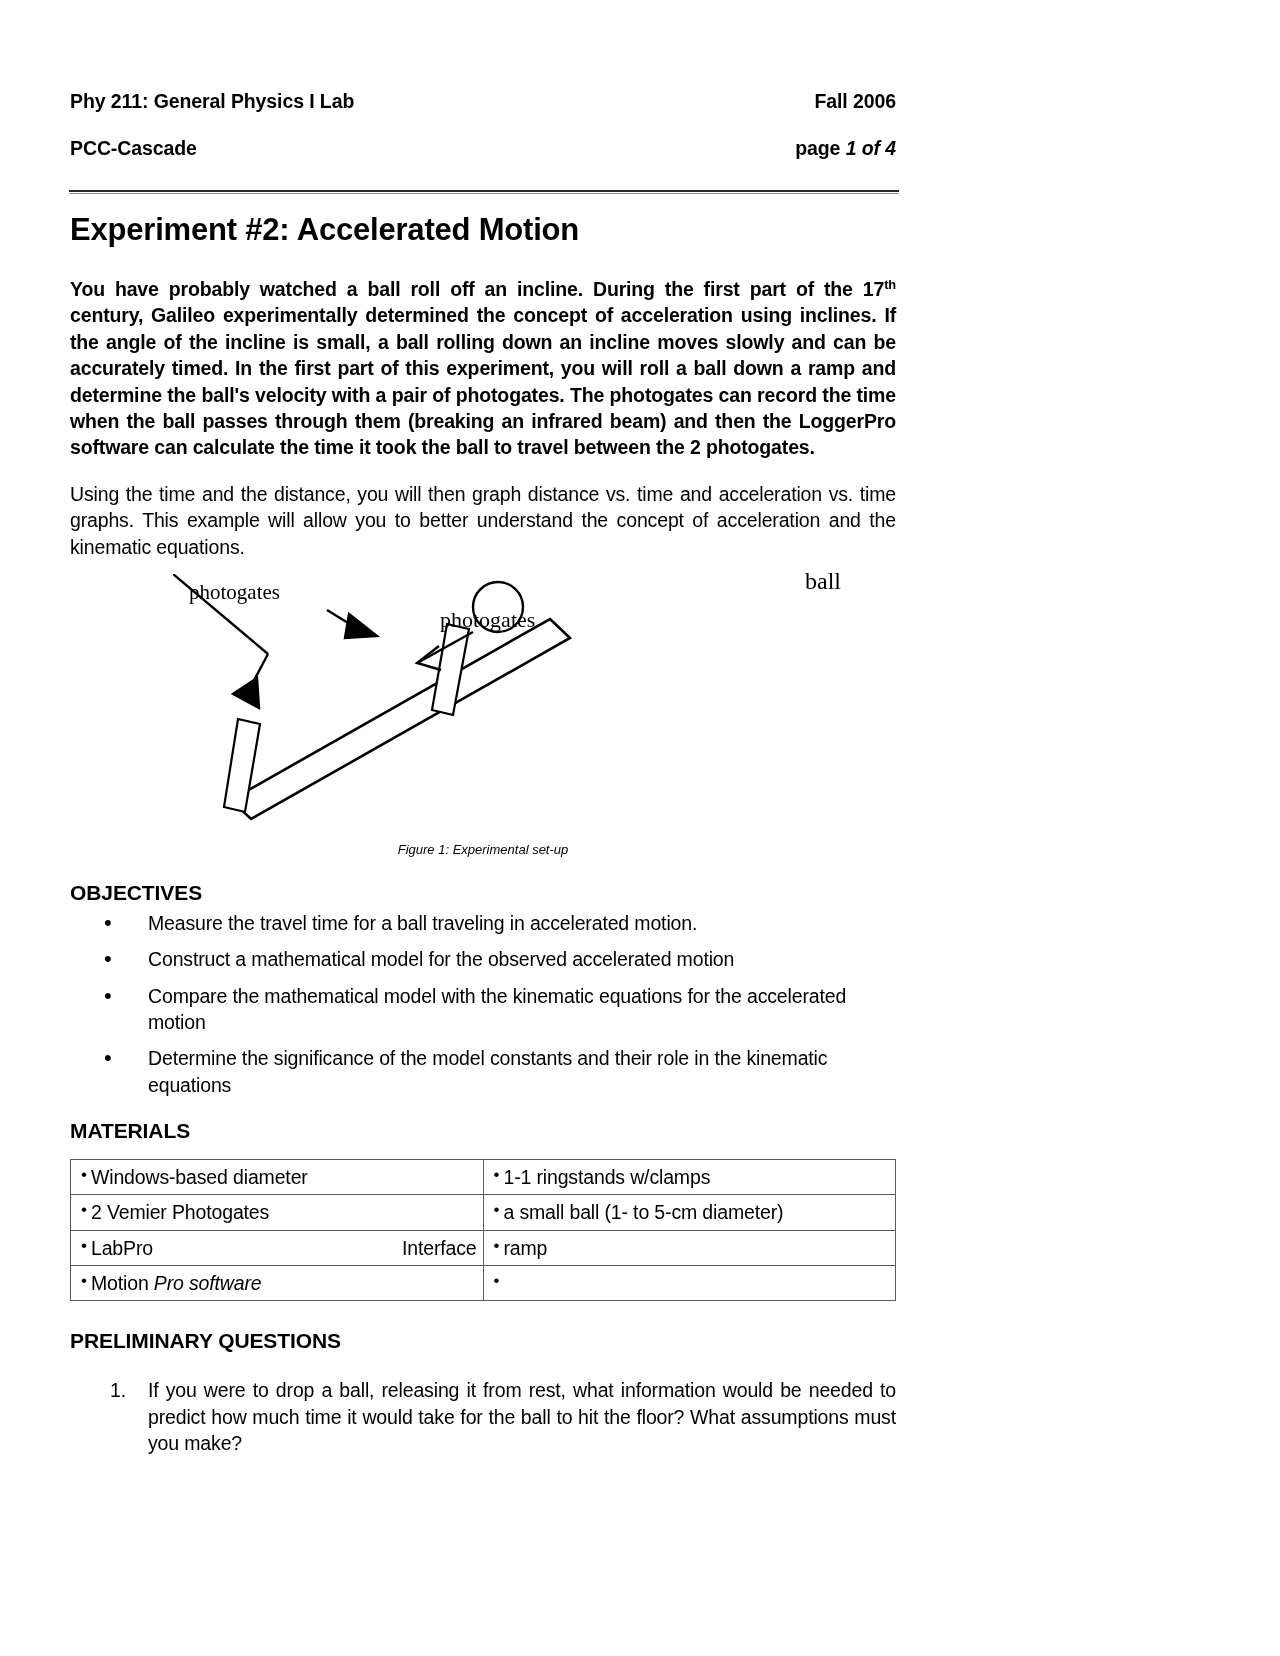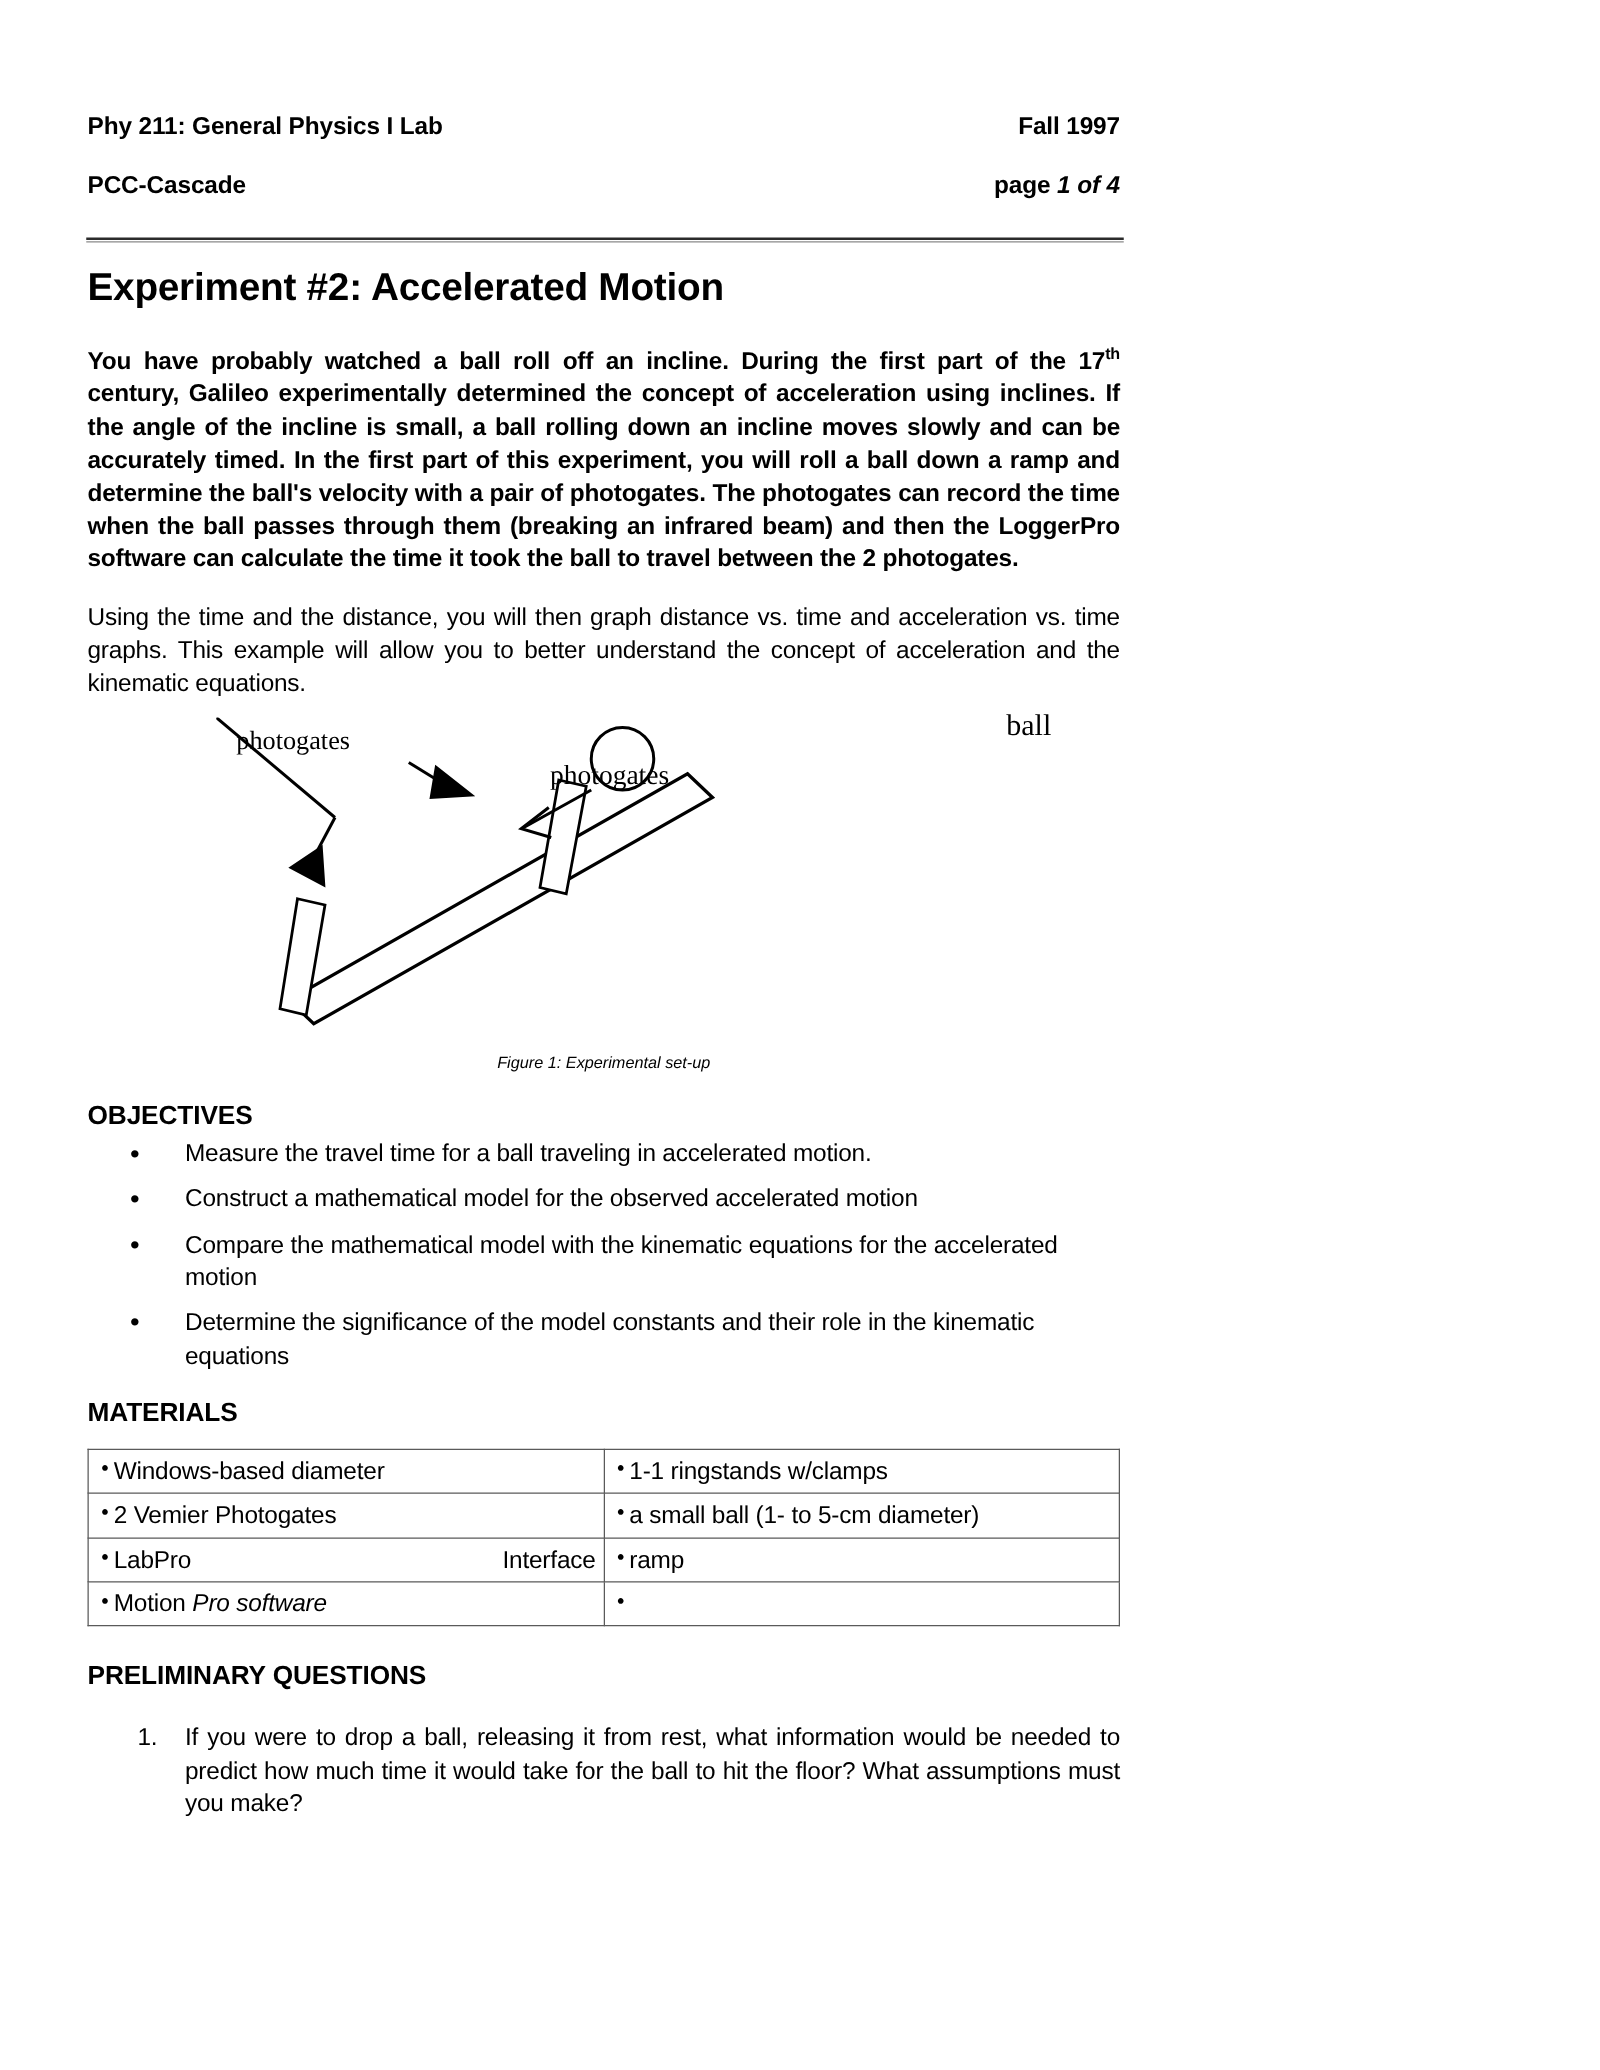--- a/index.html
+++ b/index.html
@@ -176,21 +176,21 @@
 <body>
 
 <div class="page">
 
   <div class="runhead">
     <div class="left">
       <div>Phy 211: General Physics I Lab</div>
       <div>PCC-Cascade</div>
     </div>
     <div class="right">
-      <div>Fall 1997</div>
+      <div>Fall 2006</div>
       <div><span>page </span><span class="it">1 of 4</span></div>
     </div>
   </div>
   <div class="header-rule"></div>
 
   <h1 class="doc-title">Experiment #2: Accelerated Motion</h1>
 
   <p class="body first"><span>You have probably watched a ball roll off an incline. During the first part of the 17</span><sup class="ord">th</sup><span> century, Galileo experimentally determined the concept of acceleration using inclines. If the angle of the incline is small, a ball rolling down an incline moves slowly and can be accurately timed. In the first part of this experiment, you will roll a ball down a ramp and determine the ball's velocity with a pair of photogates. The photogates can record the time when the ball passes through them (breaking an infrared beam) and then the LoggerPro software can calculate the time it took the ball to travel between the 2 photogates.</span></p>
 
   <p class="body second">Using the time and the distance, you will then graph distance vs. time and acceleration vs. time graphs.  This example will allow you to better understand the concept of acceleration and the kinematic equations.</p>

